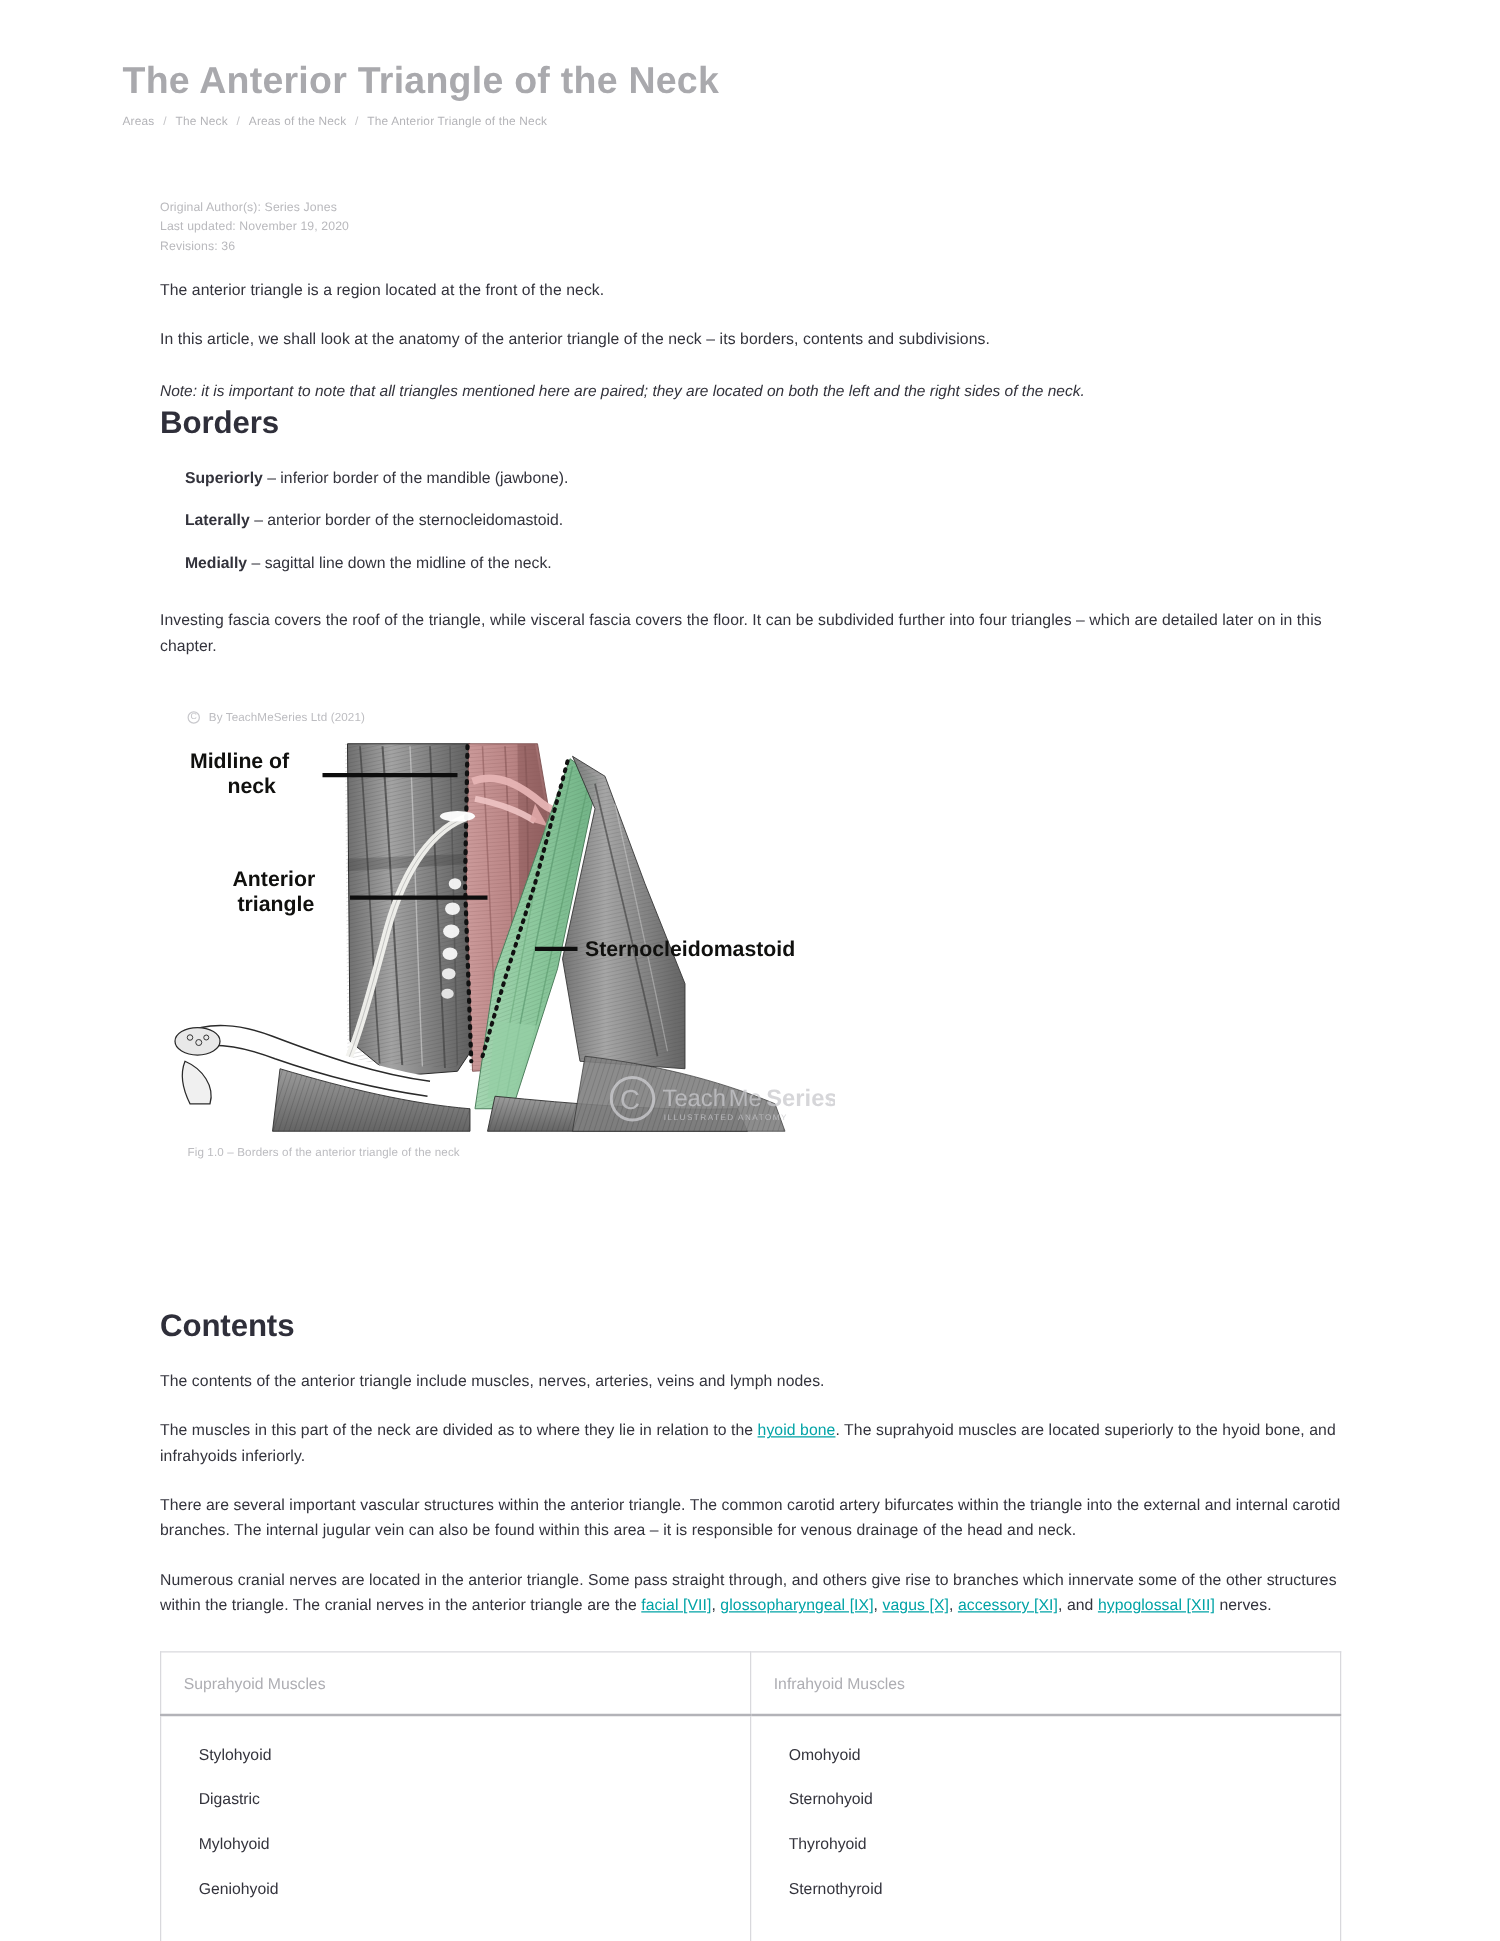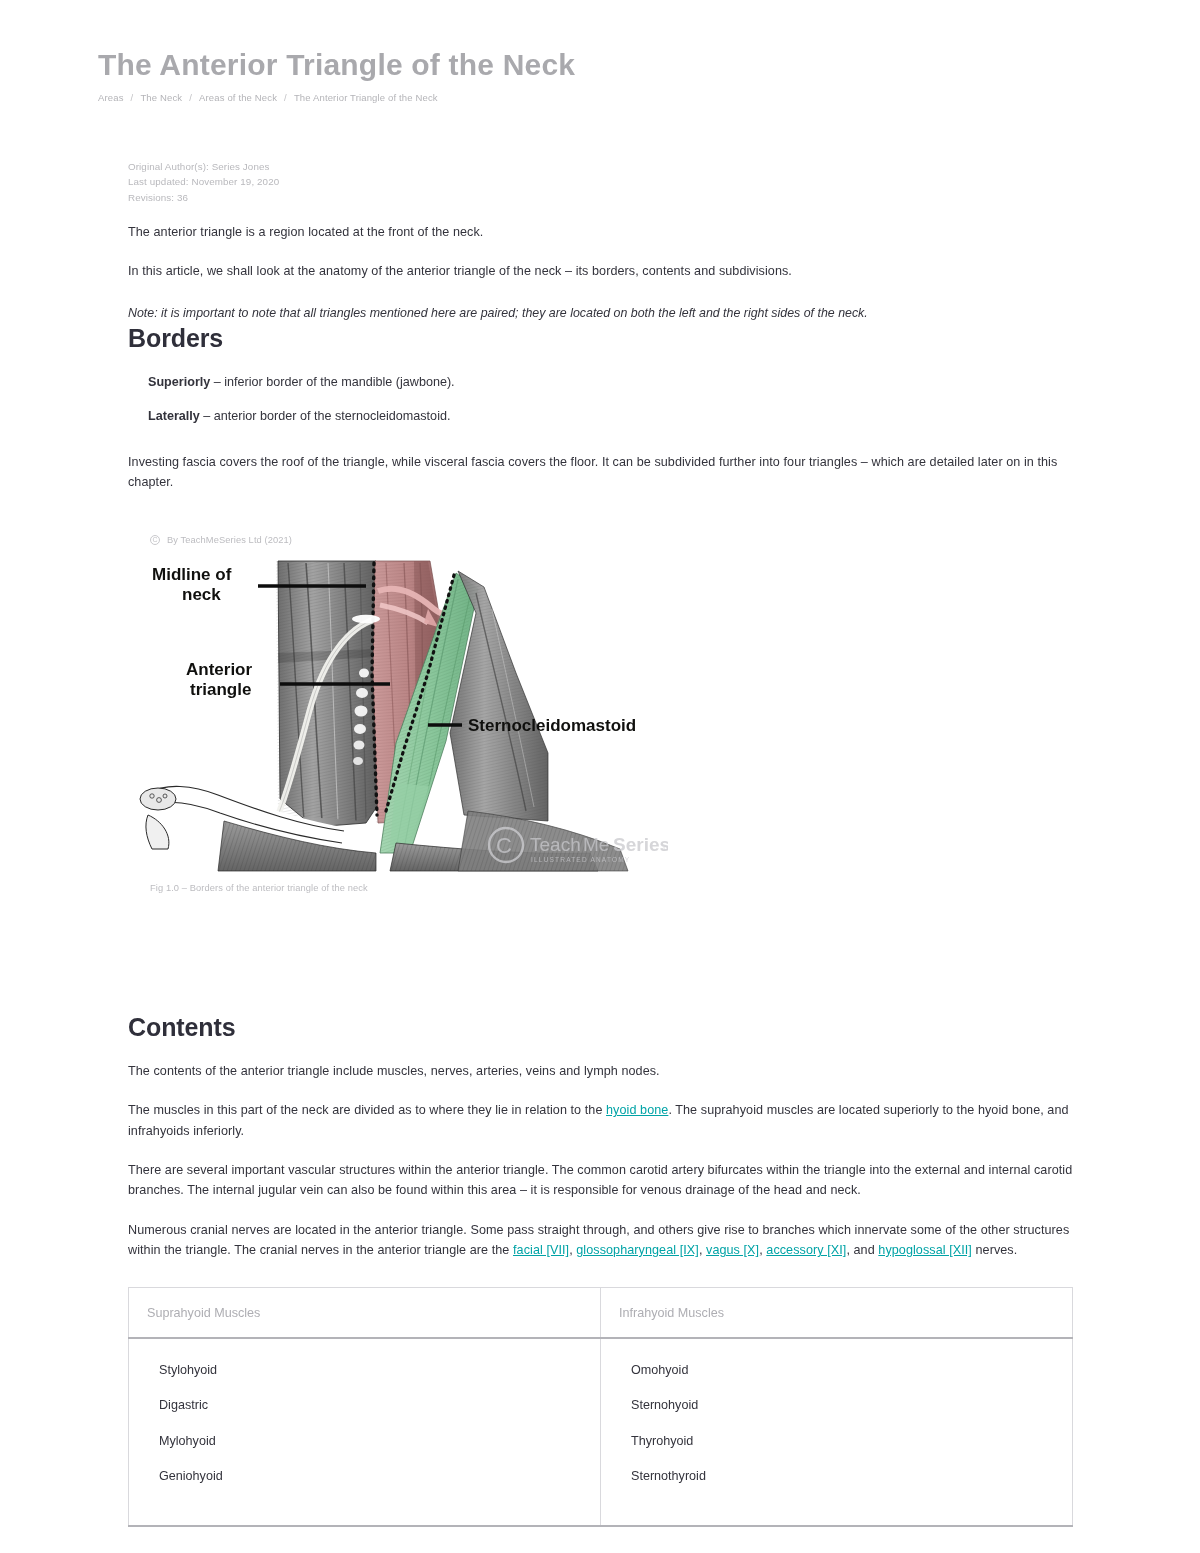--- a/index.html
+++ b/index.html
@@ -221,20 +221,21 @@
 
     <p class="para first">The anterior triangle is a region located at the front of the neck.</p>
     <p class="para">In this article, we shall look at the anatomy of the anterior triangle of the neck – its borders, contents and subdivisions.</p>
     <p class="note">Note: it is important to note that all triangles mentioned here are paired; they are located on both the left and the right sides of the neck.</p>
 
     <h2 class="section borders-h2">Borders</h2>
 
     <ul class="bullets">
       <li><b>Superiorly</b><span> – inferior border of the mandible (jawbone).</span></li>
       <li><b>Laterally</b><span> – anterior border of the sternocleidomastoid.</span></li>
+      <li><b>Medially</b><span> – sagittal line down the midline of the neck.</span></li>
     </ul>
 
     <p class="para">Investing fascia covers the roof of the triangle, while visceral fascia covers the floor. It can be subdivided further into four triangles – which are detailed later on in this chapter.</p>
 
     <div class="figure-block">
       <div class="credit">
         <span class="c-ico">C</span>
         <span>By TeachMeSeries Ltd (2021)</span>
       </div>
 

